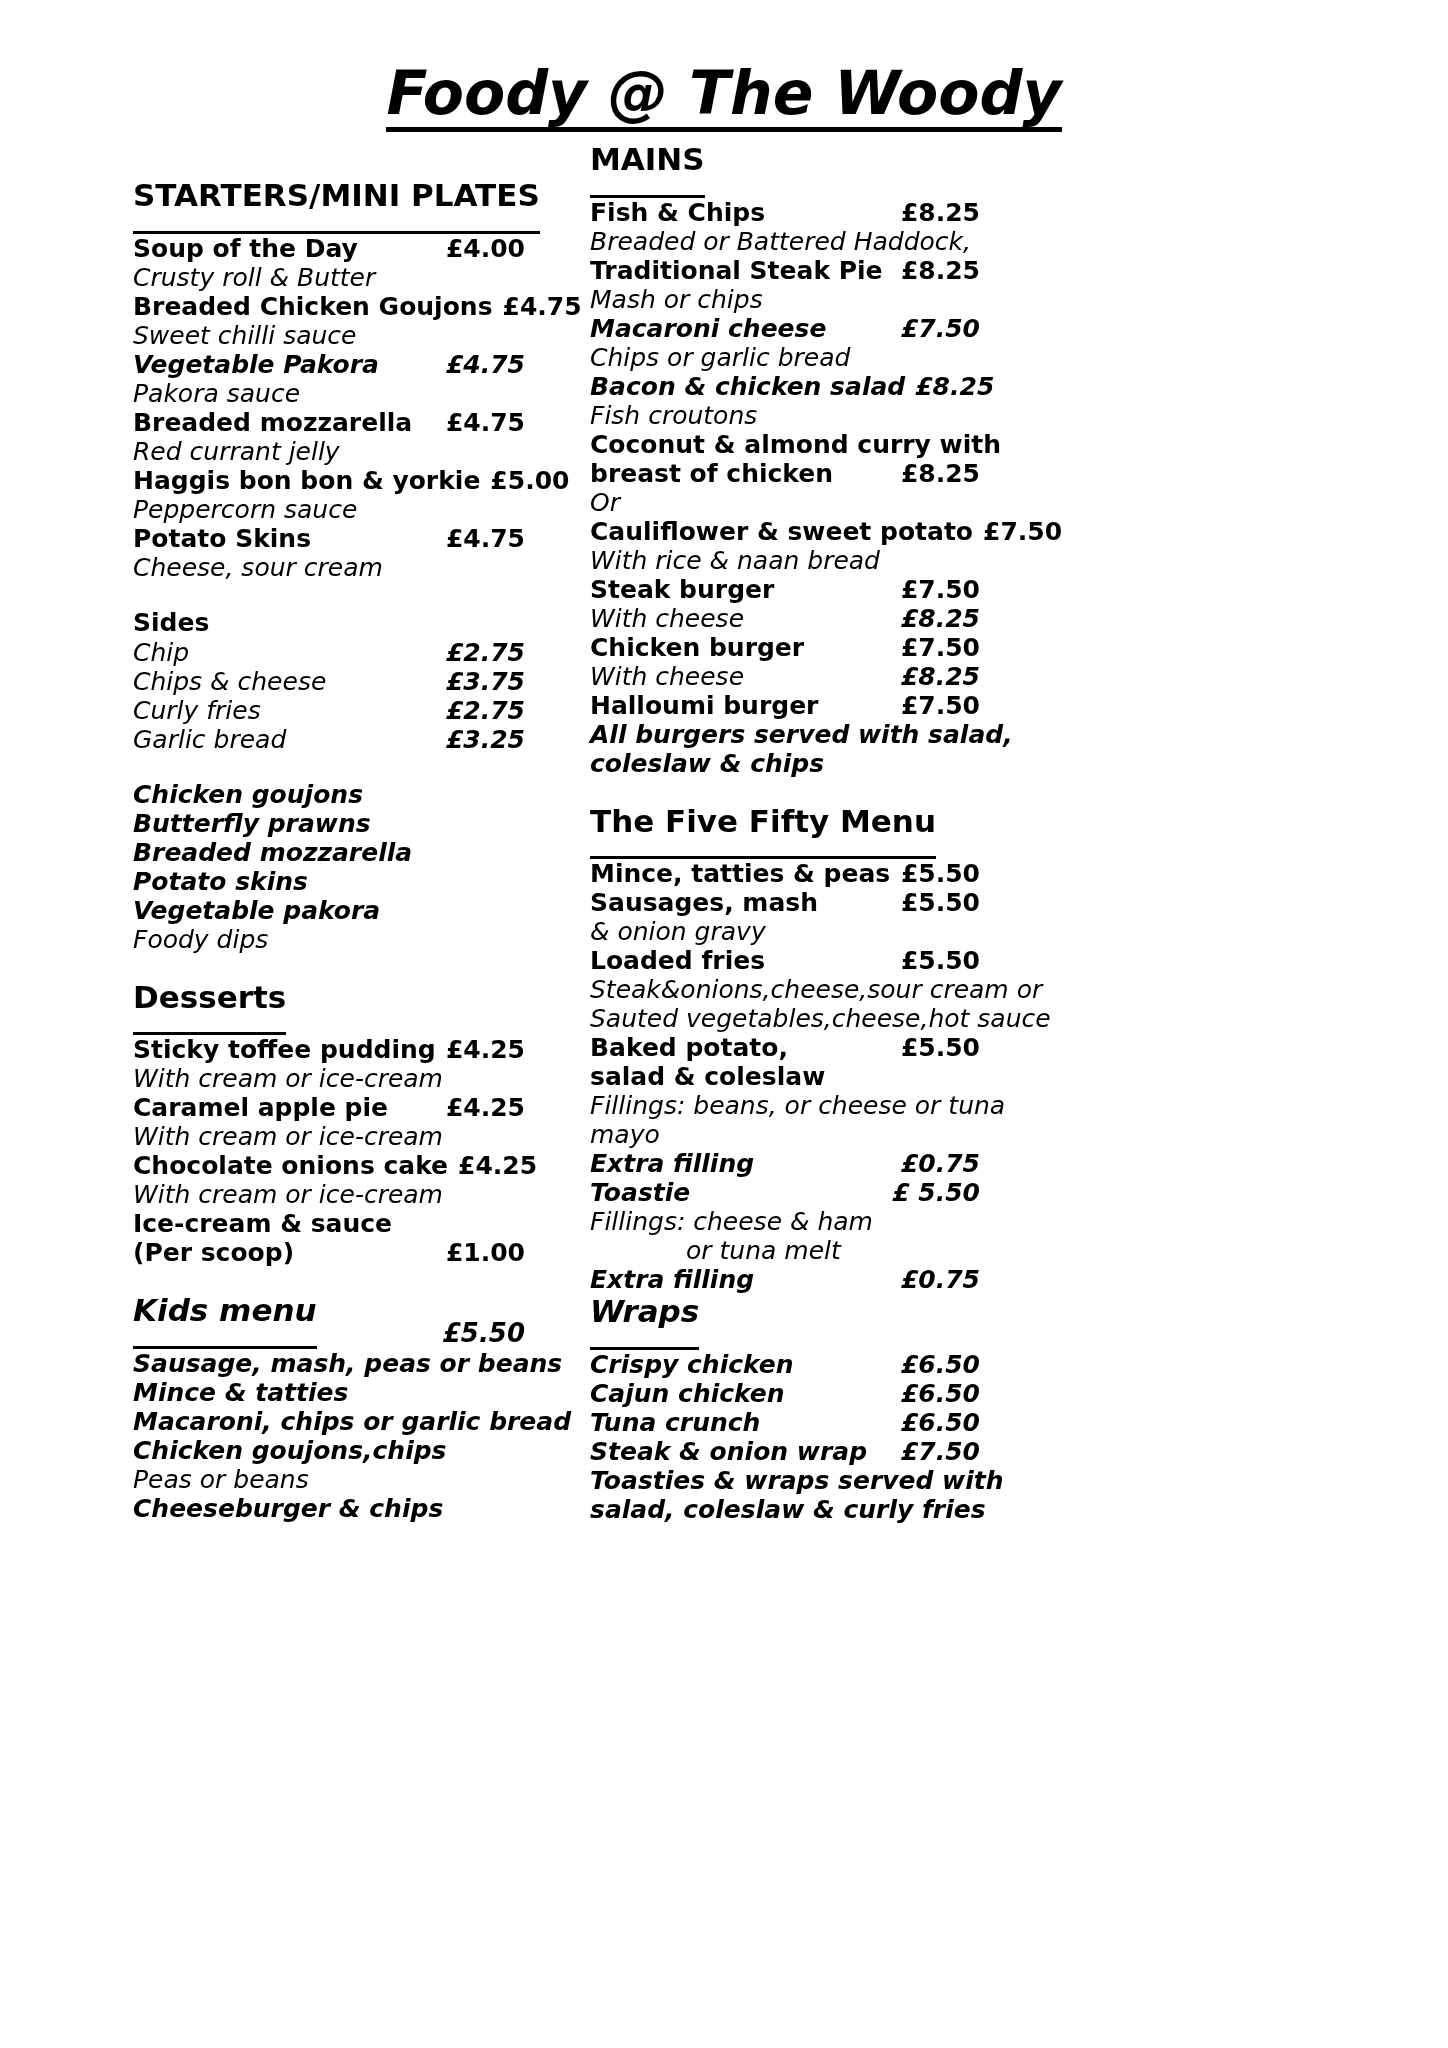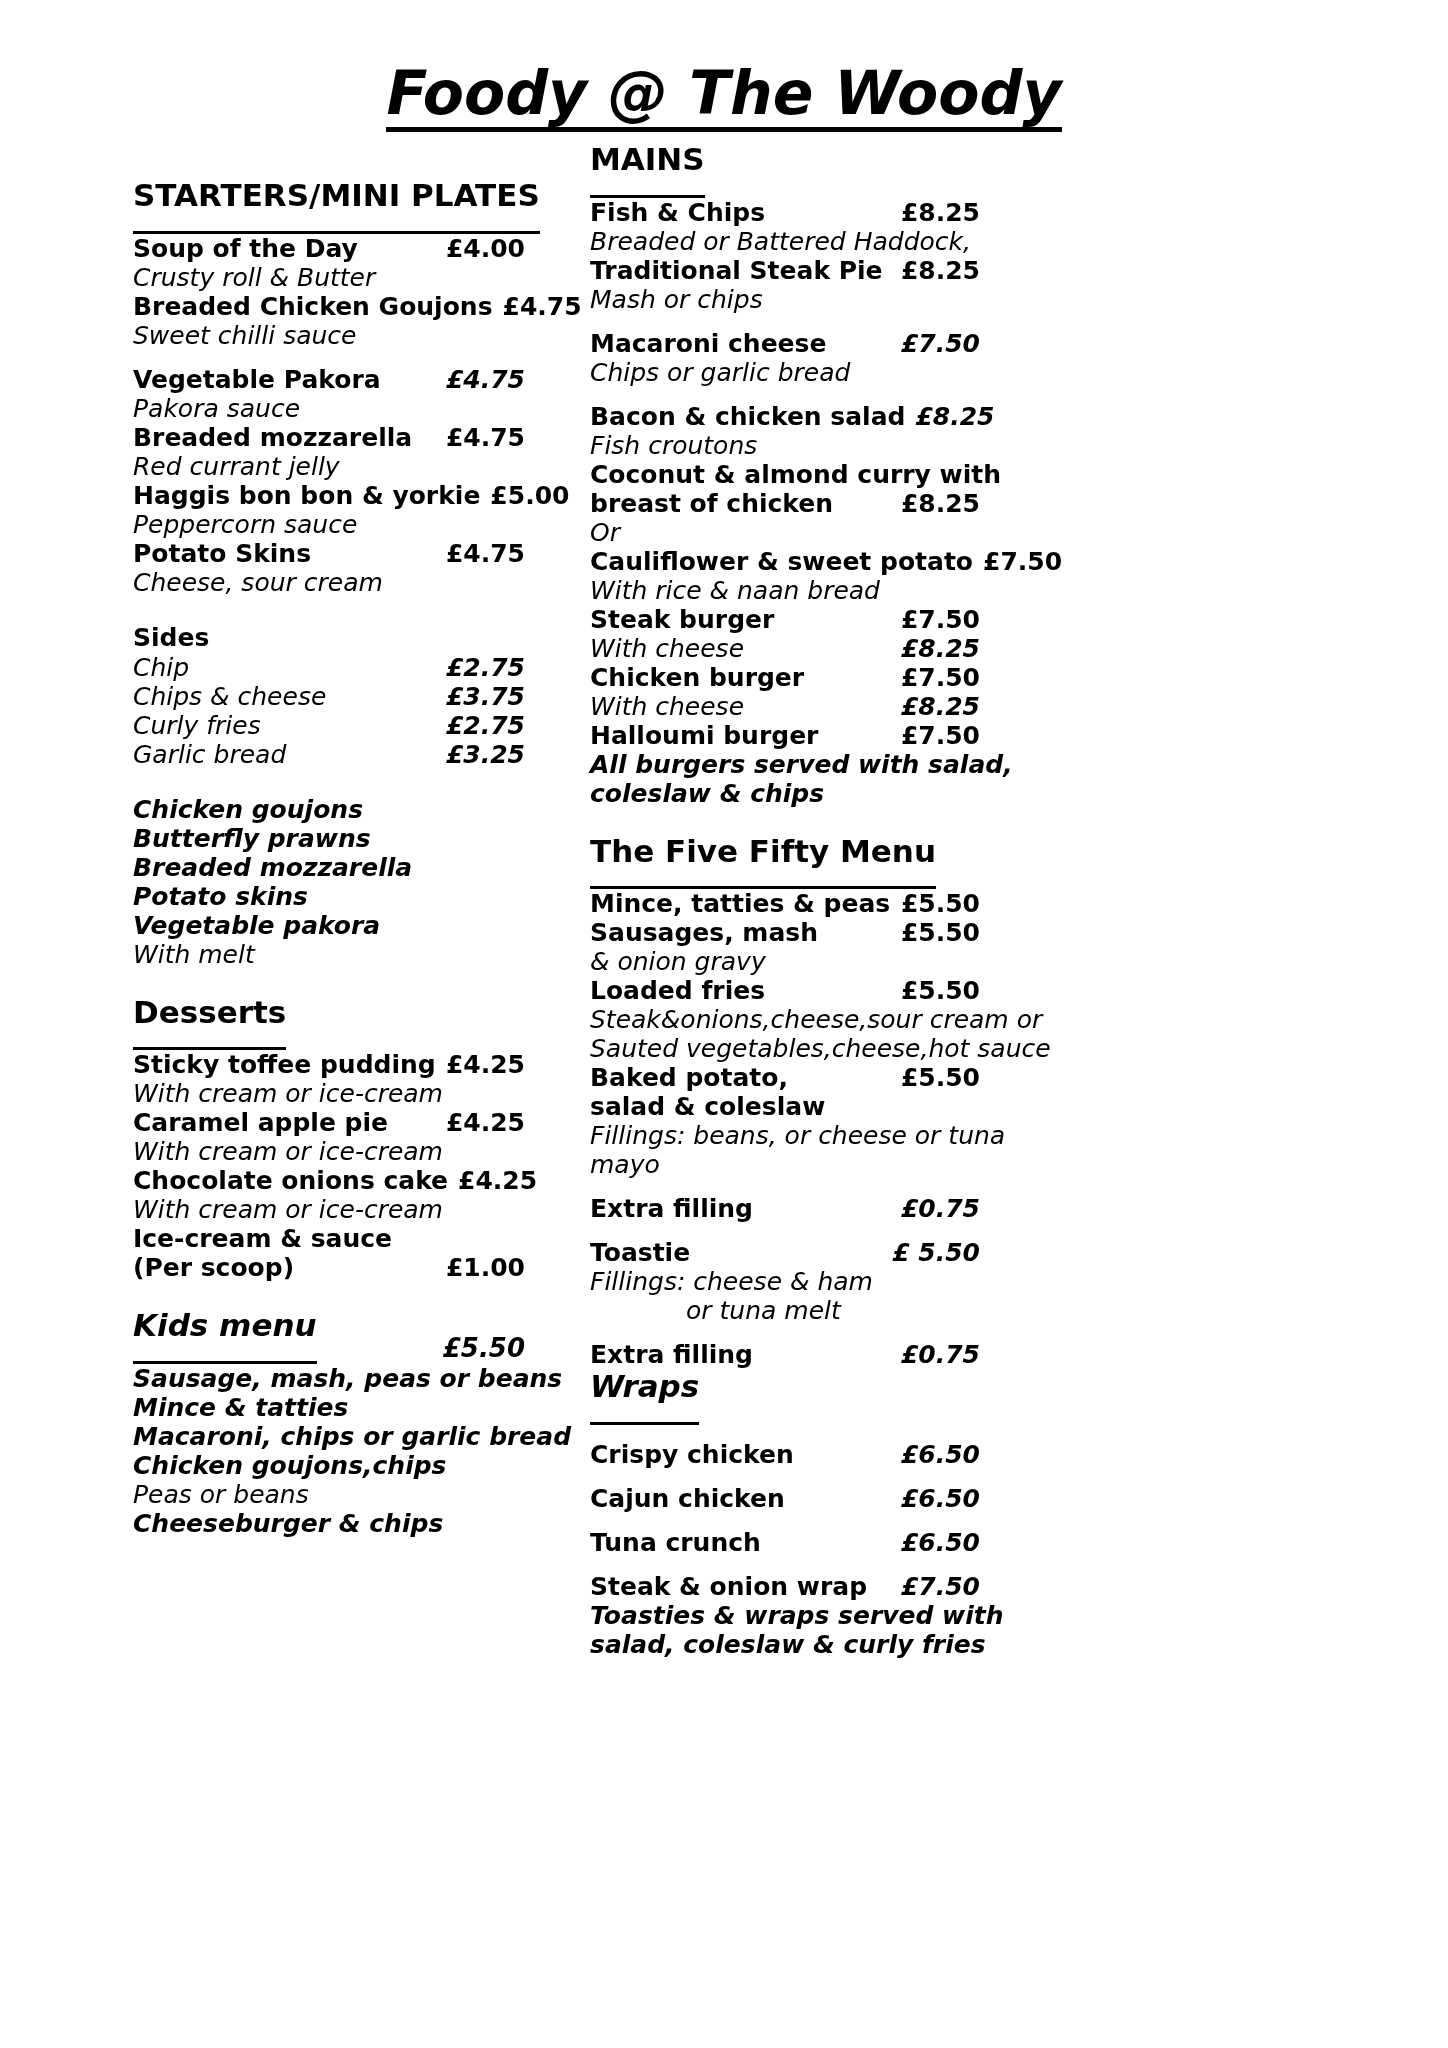--- a/index.html
+++ b/index.html
@@ -51,21 +51,21 @@
   
   .row{
     display:flex;justify-content:space-between;align-items:baseline;
     line-height:1.16;font-size:25px;white-space:nowrap;
   }
   .row .nm{font-weight:bold;}
   .row .pr{font-weight:bold;padding-left:10px;}
 
   .row.i .nm{font-style:italic;font-weight:normal;}
   .row.i .pr{font-style:italic;font-weight:bold;}
-  .row.bi .nm{font-weight:bold;margin-top:15px;}
+  .row.bi .nm{font-style:italic;font-weight:bold;}
   .row.bi .pr{font-style:italic;font-weight:bold;}
 
   .desc{
     font-size:25px;font-style:italic;font-weight:normal;line-height:1.16;
     white-space:nowrap;
   }
   .desc.b{font-weight:bold;}
   .desc.indent{padding-left:96px;}
   .gap-md{height:26px;}
 </style>
@@ -142,21 +142,21 @@
     </div>
 
     <div class="gap-md"></div>
 
 
     <div class="desc b">Chicken goujons</div>
     <div class="desc b">Butterfly prawns</div>
     <div class="desc b">Breaded mozzarella</div>
     <div class="desc b">Potato skins</div>
     <div class="desc b">Vegetable pakora</div>
-    <div class="desc">With melt</div>
+    <div class="desc">Foody dips</div>
 
     <div class="gap-md"></div>
 
     <div class="sec-head-block">
       <div class="sec-head">Desserts</div>
     </div>
 
     <div class="row">
       <span class="nm">Sticky toffee pudding</span>
       <span class="pr">£4.25</span>

